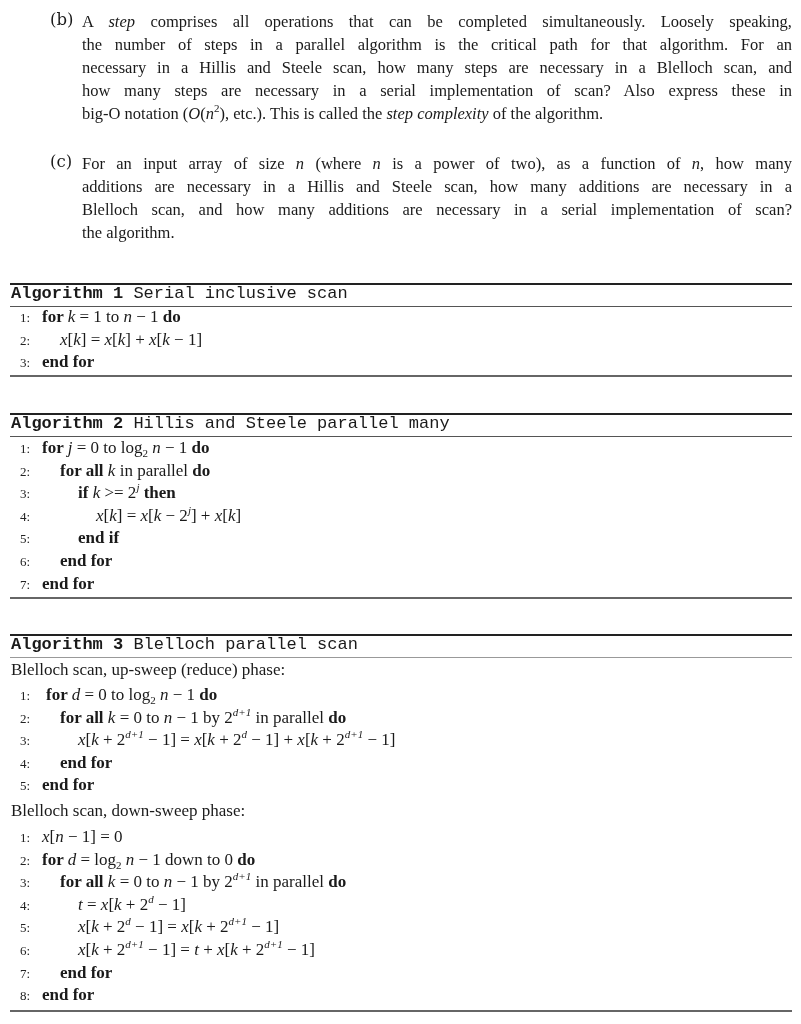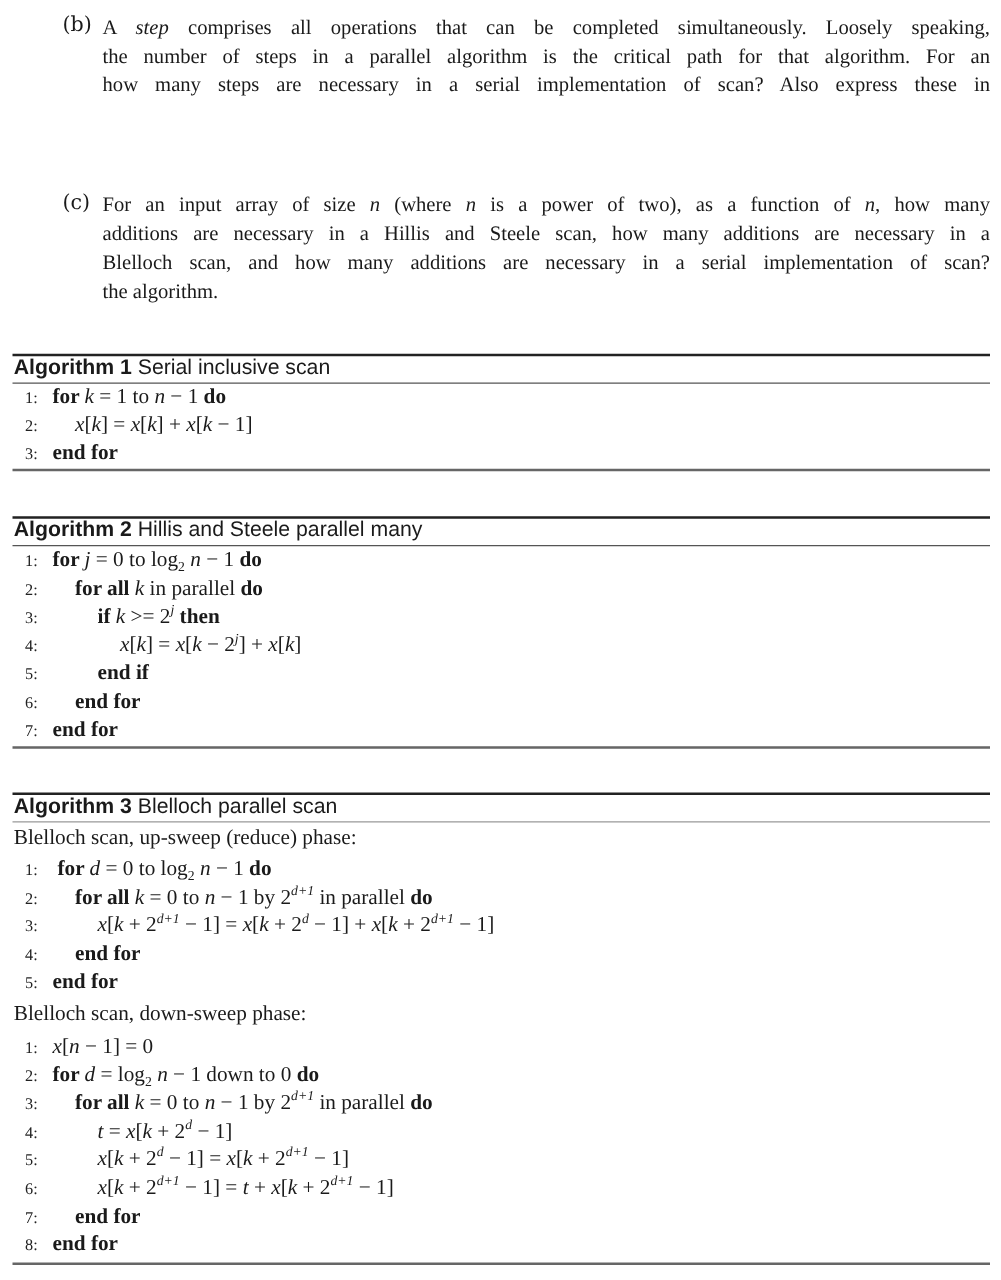--- a/index.html
+++ b/index.html
@@ -16,21 +16,21 @@
     font-family: "Liberation Serif", "DejaVu Serif", serif;
   }
   .ptext .line { display: block; height: 23px; text-align: justify; text-align-last: justify; white-space: nowrap; }
   .ptext .line.last { text-align-last: left; }
   .rule { position: absolute; left: 10px; width: 782px; }
   .rule.top { height: 2px; background: #222; }
   .rule.mid { height: 1px; background: #555; }
   .rule.bot { height: 2px; background: #666; }
   .caption {
     position: absolute; left: 11px; font-size: 17px;
-    font-family: Liberation Sans, sans-serif;
+    font-family: Liberation Mono, monospace;
     white-space: nowrap;
   }
   .caption b { font-weight: bold; }
   .phase {
     position: absolute; left: 11px; font-size: 17px;
     font-family: "Liberation Serif", "DejaVu Serif", serif;
     white-space: nowrap;
   }
   .algline { position: absolute; left: 0; height: 22px; white-space: nowrap;
     font-family: "Liberation Serif", "DejaVu Serif", serif; font-size: 17px; }
@@ -42,21 +42,23 @@
   sub { font-size: 11px; vertical-align: -4px; line-height: 0; }
 </style>
 </head>
 <body>
 
 <div class="para" style="top:10px;">
   <span class="plabel">(b)</span>
   <div class="ptext">
       <span class="line">A <span class="m">step</span> comprises all operations that can be completed simultaneously. Loosely speaking,</span>
       <span class="line">the number of steps in a parallel algorithm is the critical path for that algorithm. For an</span>
+      <span class="line">necessary in a Hillis and Steele scan, how many steps are necessary in a Blelloch scan, and</span>
       <span class="line">how many steps are necessary in a serial implementation of scan? Also express these in</span>
+      <span class="line last">big-O notation (<span class="m">O</span>(<span class="m">n</span><sup>2</sup>), etc.). This is called the <span class="m">step complexity</span> of the algorithm.</span>
     </div>
 </div>
 
 <div class="para" style="top:152px;">
   <span class="plabel">(c)</span>
   <div class="ptext">
       <span class="line">For an input array of size <span class="m">n</span> (where <span class="m">n</span> is a power of two), as a function of <span class="m">n</span>, how many</span>
       <span class="line">additions are necessary in a Hillis and Steele scan, how many additions are necessary in a</span>
       <span class="line">Blelloch scan, and how many additions are necessary in a serial implementation of scan?</span>
       <span class="line last">the algorithm.</span>

